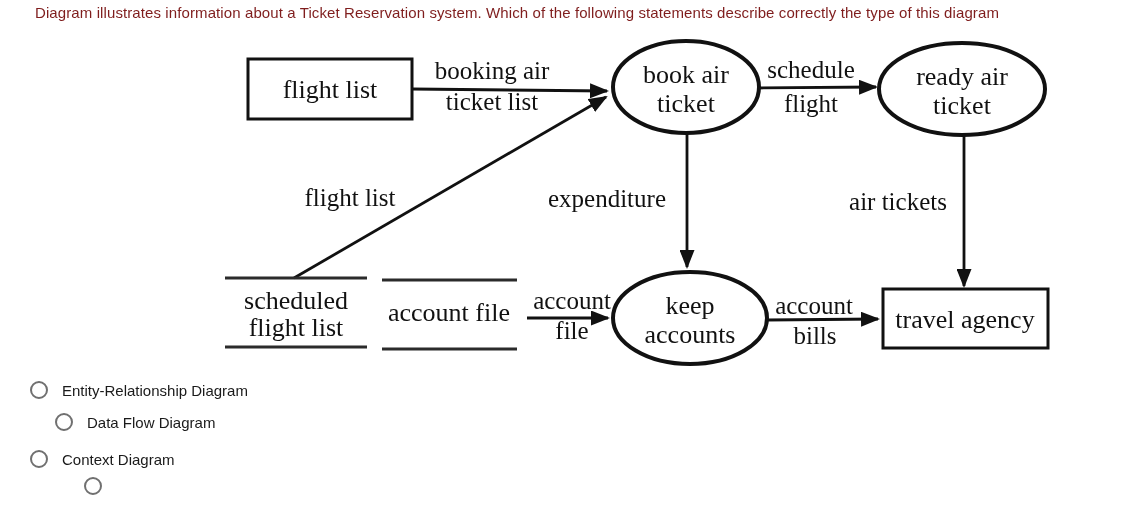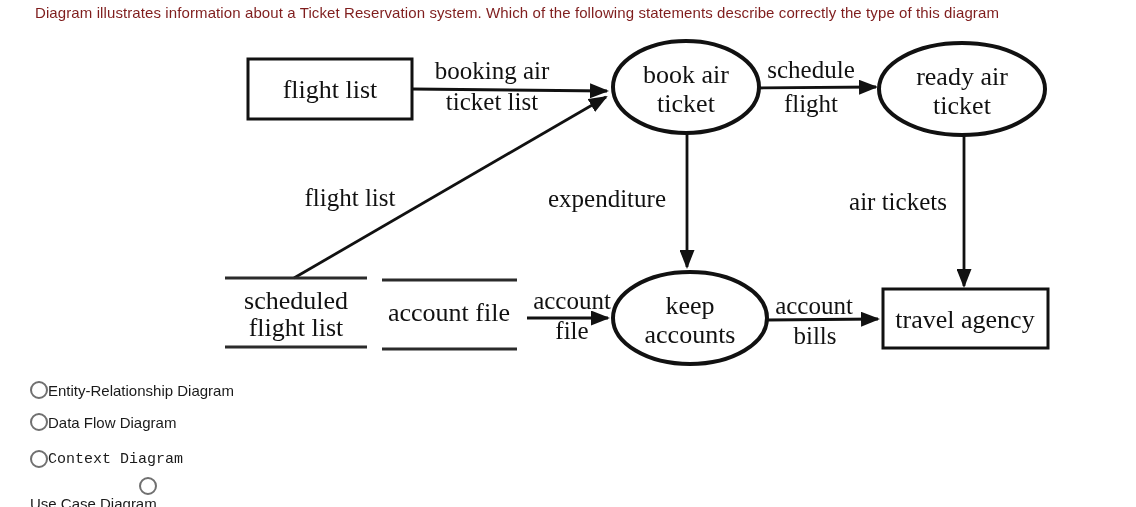--- a/index.html
+++ b/index.html
@@ -7,21 +7,21 @@
         font-family:"Liberation Sans",sans-serif;}
   .question{position:absolute;left:23px;top:4px;width:1100px;
             font-size:15px;color:#7f1d1d;letter-spacing:0.1px;margin-left:12px;}
   svg.diagram{position:absolute;left:0;top:0;}
   svg.diagram text{font-family:"Liberation Serif",serif;fill:#111;}
   .node-label{font-size:26px;}
   .flow-label{font-size:25px;}
   .shape{fill:#ffffff;stroke:#111;}
   .flowline{stroke:#111;stroke-width:2.8;fill:none;}
   .storeline{stroke:#2b2b2b;stroke-width:3;}
-  .option{position:absolute;left:30px;display:flex;align-items:flex-end;}
+  .option{position:absolute;left:30px;display:flex;align-items:center;gap:14px;}
   .radio{width:14px;height:14px;border:2px solid #707070;border-radius:50%;
          background:#fff;flex:0 0 auto;cursor:pointer;}
   .option-label{font-size:15px;color:#1a1a1a;}
 </style>
 </head>
 <body>
 
 <div class="page">
 
   <div class="question">Diagram illustrates information about a Ticket Reservation system. Which of the following statements describe correctly the type of this diagram</div>
@@ -84,25 +84,25 @@
     <text class="flow-label" x="572" y="339" text-anchor="middle">file</text>
 
     <text class="flow-label" x="814" y="314" text-anchor="middle">account</text>
     <text class="flow-label" x="815" y="344" text-anchor="middle">bills</text>
   </svg>
 
   <div class="option" style="top:381px;">
     <span class="radio"></span>
     <span class="option-label">Entity-Relationship Diagram</span>
   </div>
-  <div class="option" style="top:413px;">
+  <div class="option" style="top:413px;margin-left:25px;">
     <span class="radio"></span>
     <span class="option-label">Data Flow Diagram</span>
   </div>
-  <div class="option" style="top:450px;font-family:Liberation Mono, monospace;">
+  <div class="option" style="top:450px;">
     <span class="radio"></span>
     <span class="option-label">Context Diagram</span>
   </div>
   <div class="option" style="top:477px;flex-direction:column;">
     <span class="radio"></span>
     <span class="option-label">Use Case Diagram</span>
   </div>
 
 </div>
 

